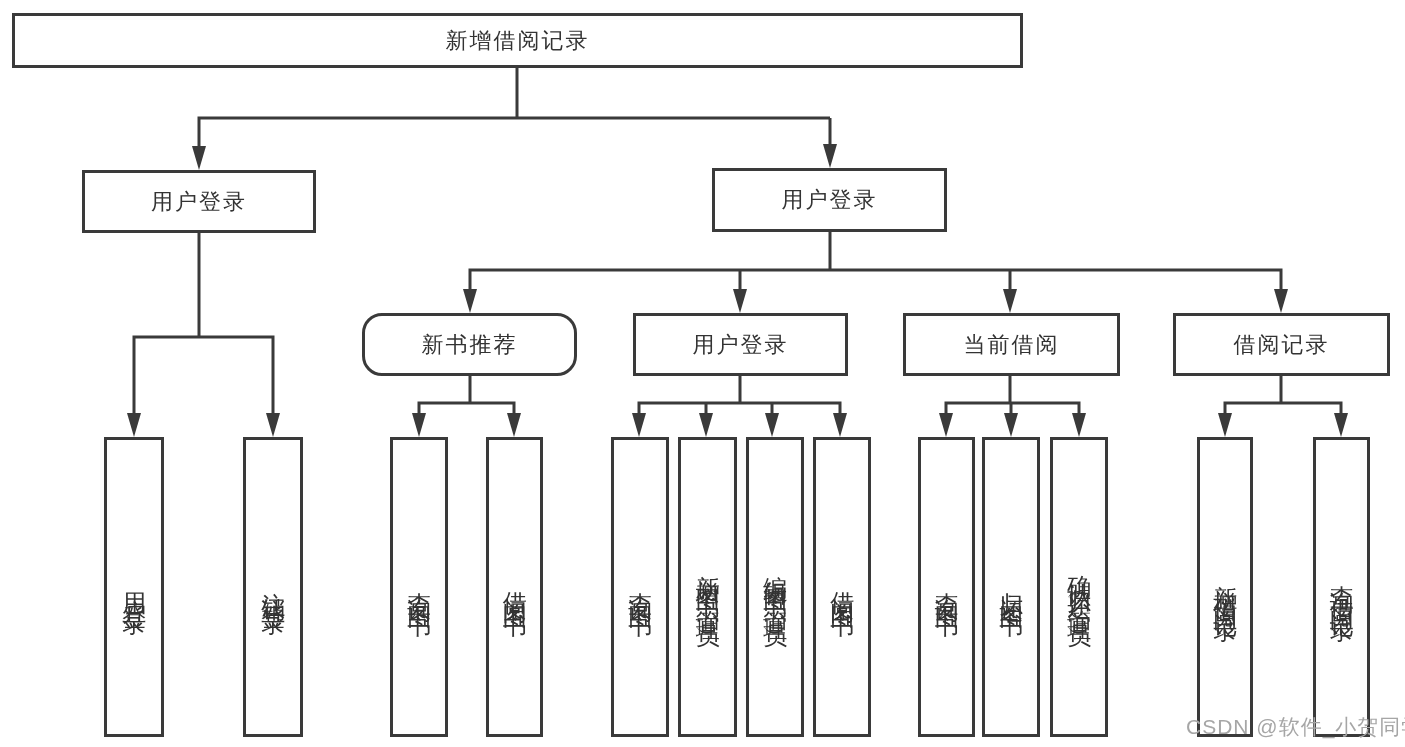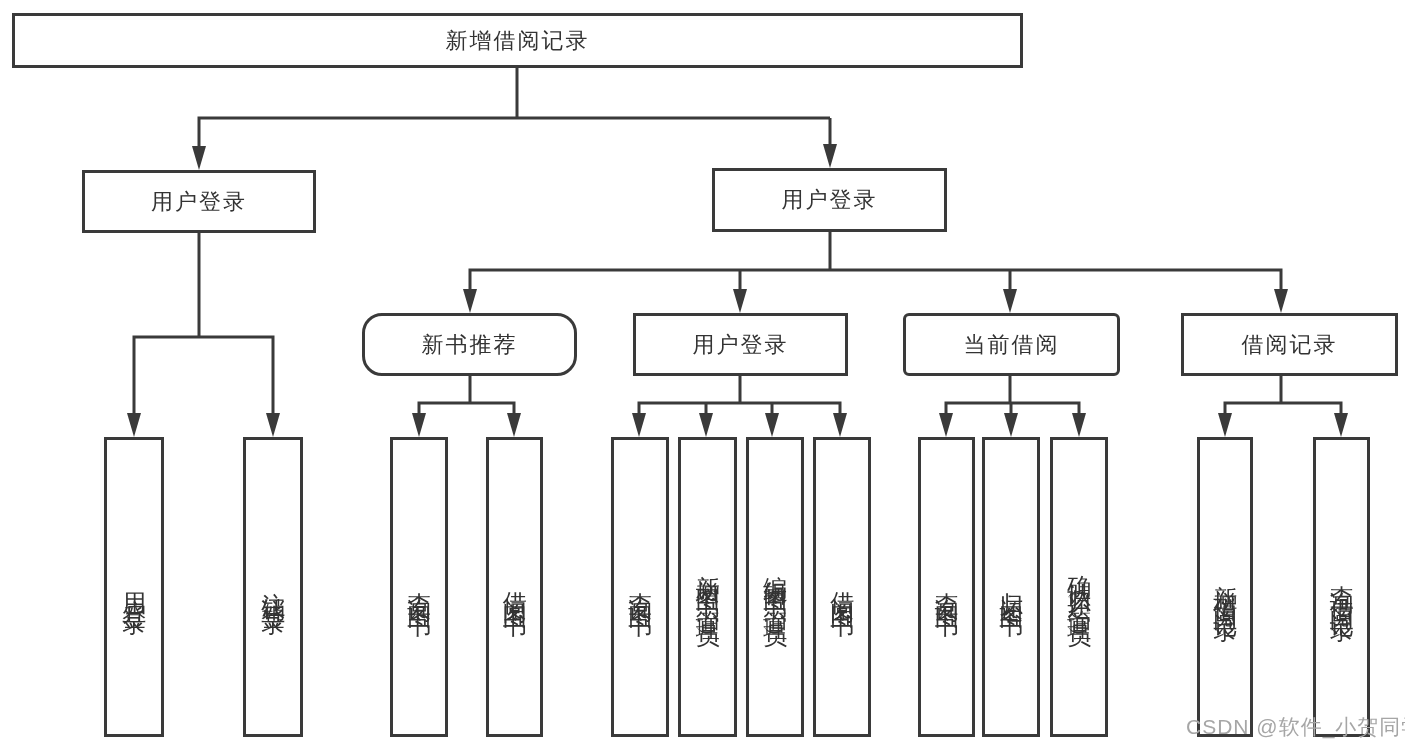--- a/index.html
+++ b/index.html
@@ -109,24 +109,24 @@
   <div class="node h-node" style="left:712px; top:168px; width:235px; height:64px;">
     <span>用户登录</span>
   </div>
 
   <div class="node h-node" style="left:362px; top:313px; width:215px; height:63px;border-radius:20px;">
     <span>新书推荐</span>
   </div>
   <div class="node h-node" style="left:633px; top:313px; width:215px; height:63px;">
     <span>用户登录</span>
   </div>
-  <div class="node h-node" style="left:903px; top:313px; width:217px; height:63px;border-radius:6px;">
+  <div class="node h-node" style="left:903px; top:313px; width:217px; height:63px;">
     <span>当前借阅</span>
   </div>
-  <div class="node h-node" style="left:1173px; top:313px; width:217px; height:63px;margin-left:8px;">
+  <div class="node h-node" style="left:1173px; top:313px; width:217px; height:63px;">
     <span>借阅记录</span>
   </div>
 
   <div class="node v-node" style="left:104px; top:437px; width:60px; height:300px;">
     <span>用户登录</span>
   </div>
   <div class="node v-node" style="left:243px; top:437px; width:60px; height:300px;">
     <span>注销登录</span>
   </div>
 

